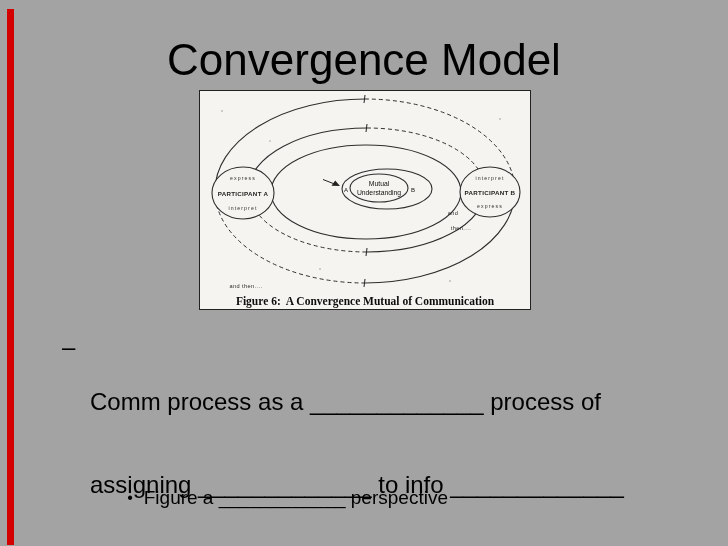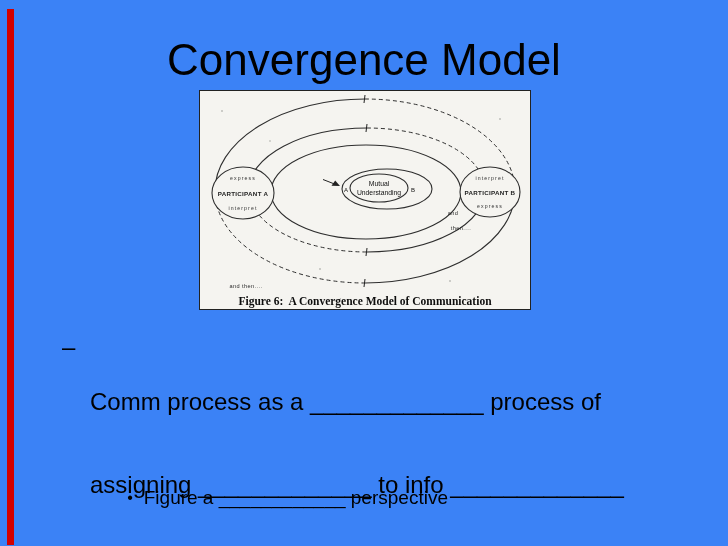--- a/index.html
+++ b/index.html
@@ -1,16 +1,16 @@
 <!DOCTYPE html>
 <html><head>
 <meta charset="utf-8">
 <style>
   html,body{margin:0;padding:0;background:#fff;}
-  .slide{position:relative;width:728px;height:546px;background:#3b82f6;overflow:hidden;
+  .slide{position:relative;width:728px;height:546px;background:#a3a3a3;overflow:hidden;
          font-family:"Liberation Sans",sans-serif;color:#000;}
   .accent-bar{position:absolute;left:7px;top:9px;width:7px;height:536px;background:#d40000;}
   .title{position:absolute;left:0;right:0;top:34px;margin:0;text-align:center;
          font-size:44px;font-weight:400;line-height:1.18;color:#000;}
   .figure{position:absolute;left:199px;top:90px;width:330px;height:218px;
           background:#f5f4f0;border:1px solid #222;}
   .figure svg{position:absolute;left:0;top:0;}
   .caption{position:absolute;left:0;right:0;bottom:2px;text-align:center;
            font-family:"Liberation Serif",serif;font-weight:700;font-size:11.5px;
            color:#0d0d0d;white-space:pre;}
@@ -84,21 +84,21 @@
       <text class="t-and" x="253" y="124" text-anchor="middle">and</text>
       <text class="t-and" x="261" y="139" text-anchor="middle">then....</text>
       <text class="t-and" x="46" y="197" text-anchor="middle">and then....</text>
 
       <circle class="speck" cx="22" cy="20" r="0.8"></circle>
       <circle class="speck" cx="300" cy="28" r="0.8"></circle>
       <circle class="speck" cx="120" cy="178" r="0.8"></circle>
       <circle class="speck" cx="250" cy="190" r="0.8"></circle>
       <circle class="speck" cx="70" cy="50" r="0.7"></circle>
     </svg>
-    <div class="caption">Figure 6:  A Convergence Model of Communication</div>
+    <div class="caption">Figure 6:  A Convergence Mutual of Communication</div>
   </div>
 
   <div class="bullet-dash">–</div>
 
   <div class="body-lines">
     <div>Comm process as a _____________ process of</div>
     <div>assigning _____________ to info _____________</div>
     
     
   </div>

